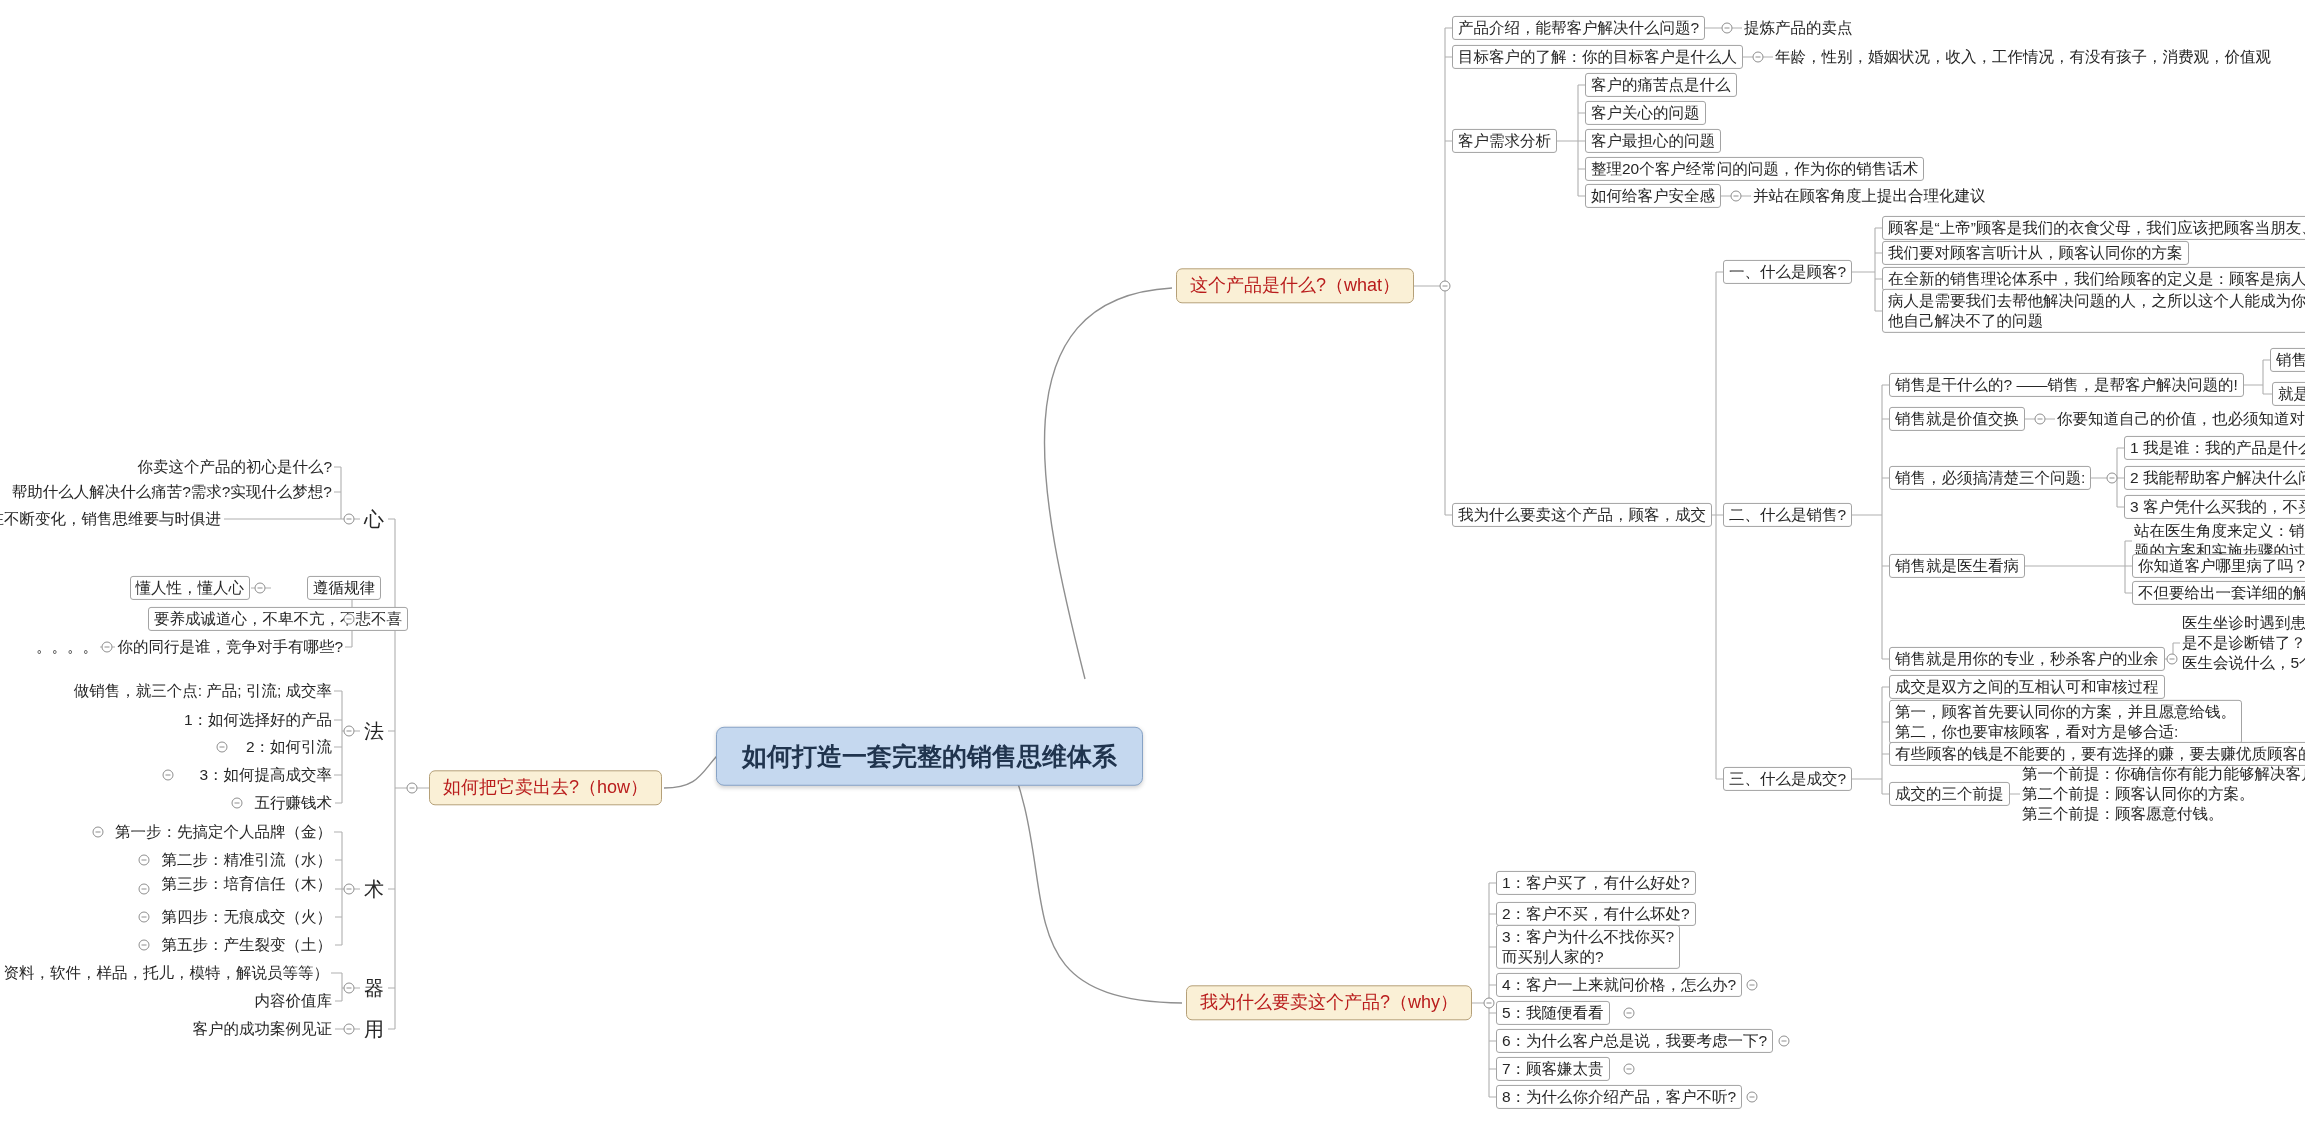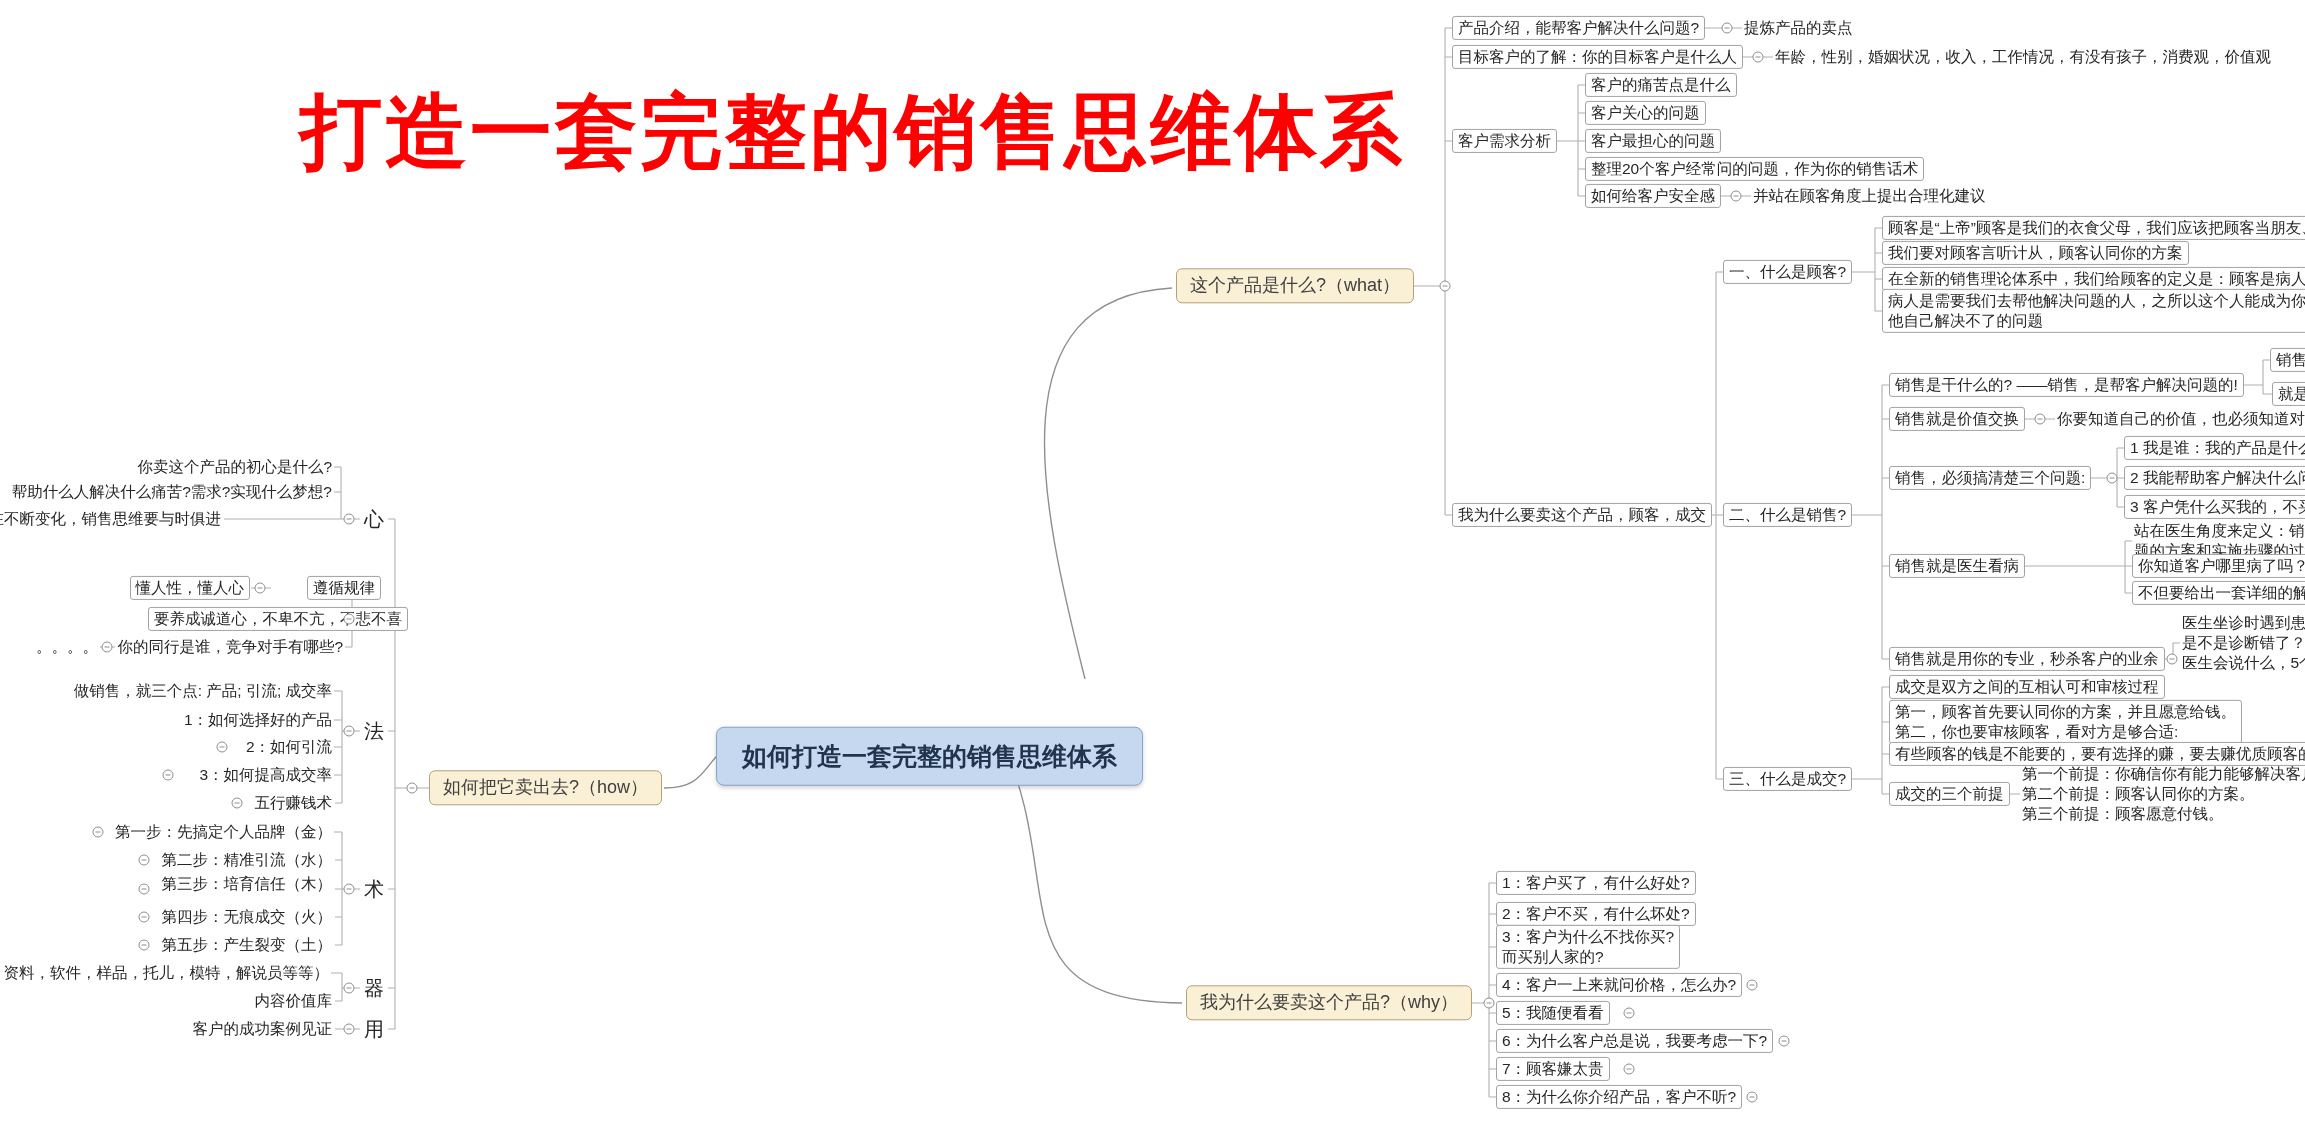--- a/index.html
+++ b/index.html
@@ -7,38 +7,37 @@
           font-family:"Liberation Sans",sans-serif;}
   svg.edges{position:absolute;left:0;top:0;width:2305px;height:1126px;}
   .title{position:absolute;left:300px;top:78px;font-size:82px;font-weight:bold;color:#ff0000;
          font-family:"DejaVu Serif",serif;letter-spacing:3px;white-space:nowrap;}
   .node{position:absolute;transform:translateY(-50%);white-space:pre;line-height:1.3;
         color:#262626;font-size:15.5px;}
   .box{background:#ffffff;border:1px solid #a3a3a3;border-radius:3px;padding:1px 5px;}
   .plain{padding:0 2px;}
   .cat{font-size:20px;padding:1px 4px;}
   .main{background:#faf0d6;border:1px solid #b5a078;border-radius:6px;padding:5px 13px;
-        font-size:18px;color:#404040;}
+        font-size:18px;color:#b91c1c;}
   .central{background:#c5d8ef;border:1.5px solid #87a3c6;border-radius:8px;padding:12px 25px;
         font-size:25px;font-weight:bold;color:#20344e;box-shadow:0 2px 4px rgba(0,0,0,.18);}
   .marker{position:absolute;width:11px;height:11px;border:1px solid #8f8f8f;border-radius:50%;
         background:#fff;transform:translate(-50%,-50%);box-sizing:border-box;}
   .marker::after{content:"";display:block;width:5px;height:1px;background:#8f8f8f;margin:4px auto 0;}
 </style>
 </head>
 <body>
 
 <div class="canvas">
   <svg class="edges" id="edges" viewBox="0 0 2305 1126" xmlns="http://www.w3.org/2000/svg">
       <path d="M1414 286L1445 286M1445 28L1445 515M1445 28L1452 28M1445 57L1452 57M1445 141L1452 141M1445 515L1452 515M1705 28L1735 28M1735 28L1735 28M1735 28L1742 28M1743 57L1766 57M1766 57L1766 57M1766 57L1773 57M1557 141L1578 141M1578 85L1578 196M1578 85L1585 85M1578 113L1585 113M1578 141L1585 141M1578 169L1585 169M1578 196L1585 196M1721 196L1744 196M1744 196L1744 196M1744 196L1751 196M1697 515L1716 515M1716 272L1716 779M1716 272L1723 272M1716 515L1723 515M1716 779L1723 779M1852 272L1875 272M1875 228L1875 311M1875 228L1882 228M1875 253L1882 253M1875 279L1882 279M1875 311L1882 311M1852 515L1882 515M1882 385L1882 659M1882 385L1889 385M1882 419L1889 419M1882 478L1889 478M1882 566L1889 566M1882 659L1889 659M2244 385L2263 385M2263 360L2263 394M2263 360L2270 360M2263 394L2272 394M2025 419L2048 419M2048 419L2048 419M2048 419L2055 419M2091 478L2117 478M2117 448L2117 507M2117 448L2124 448M2117 478L2124 478M2117 507L2124 507M2025 566L2125 566M2125 541L2125 593M2125 541L2132 541M2125 566L2132 566M2125 593L2132 593M2165 659L2173 659M2173 643L2173 659M2173 643L2180 643M1852 779L1882 779M1882 687L1882 794M1882 687L1889 687M1882 722L1889 722M1882 754L1889 754M1882 794L1889 794M2010 794L2013 794M2013 794L2013 794M2013 794L2020 794M429 788L395 788M395 519L395 1029M395 519L388 519M395 619L388 619M395 731L388 731M395 889L388 889M395 988L388 988M395 1029L388 1029M360 519L341 519M341 467L341 519M341 467L334 467M341 492L334 492M341 519L224 519M360 619L352 619M352 588L352 647M352 588L345 588M352 619L294 619M352 647L345 647M271 588L258 588M258 588L258 588M258 588L251 588M115 647L107 647M107 647L107 647M107 647L100 647M360 731L342 731M342 691L342 803M342 691L334 691M342 720L334 720M342 747L334 747M342 775L334 775M342 803L335 803M360 889L342 889M342 832L342 945M342 832L334 832M342 860L335 860M342 889L335 889M342 917L335 917M342 945L335 945M360 988L342 988M342 973L342 1001M342 973L331 973M342 1001L335 1001M360 1029L342 1029M342 1029L342 1029M342 1029L335 1029M1472 1003L1489 1003M1489 883L1489 1097M1489 883L1496 883M1489 914L1496 914M1489 947L1496 947M1489 985L1496 985M1489 1013L1496 1013M1489 1041L1496 1041M1489 1069L1496 1069M1489 1097L1496 1097" fill="none" stroke="#b0b0b0" stroke-width="1.1"></path>
       <path d="M1085 679 C1040 500 995 298 1172 288" fill="none" stroke="#8f8f8f" stroke-width="1.4"></path>
       <path d="M740 738 C700 760 710 788 664 788" fill="none" stroke="#8f8f8f" stroke-width="1.4"></path>
       <path d="M1000 738 C1070 880 990 1000 1182 1003" fill="none" stroke="#8f8f8f" stroke-width="1.4"></path>
     </svg>
-  <div class="title">打造一套完整的销售思维体系</div>
   <div id="nodes">
       <div class="node central" style="left: 716px; top: 708px; margin-top: 48px;">如何打造一套完整的销售思维体系</div>
       <div class="node main" style="left: 1176px; top: 286px;">这个产品是什么?（what）</div>
       <div class="node main" style="right: 1643px; top: 788px;">如何把它卖出去?（how）</div>
       <div class="node main" style="left: 1186px; top: 1003px;">我为什么要卖这个产品?（why）</div>
       <div class="node box" style="left: 1452px; top: 28px;">产品介绍，能帮客户解决什么问题?</div>
       <div class="node plain" style="left: 1742px; top: 28px;">提炼产品的卖点</div>
       <div class="node box" style="left: 1452px; top: 57px;">目标客户的了解：你的目标客户是什么人</div>
       <div class="node plain" style="left: 1773px; top: 57px;">年龄，性别，婚姻状况，收入，工作情况，有没有孩子，消费观，价值观</div>
       <div class="node box" style="left: 1452px; top: 141px;">客户需求分析</div>

